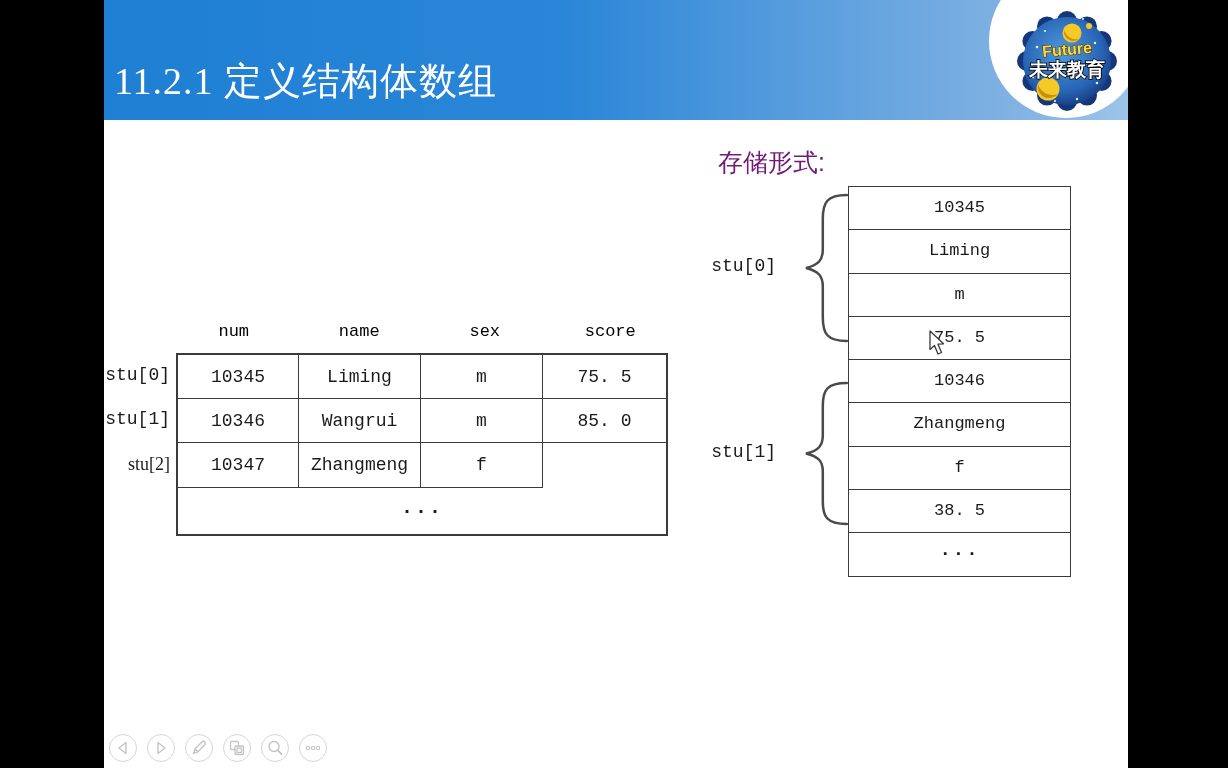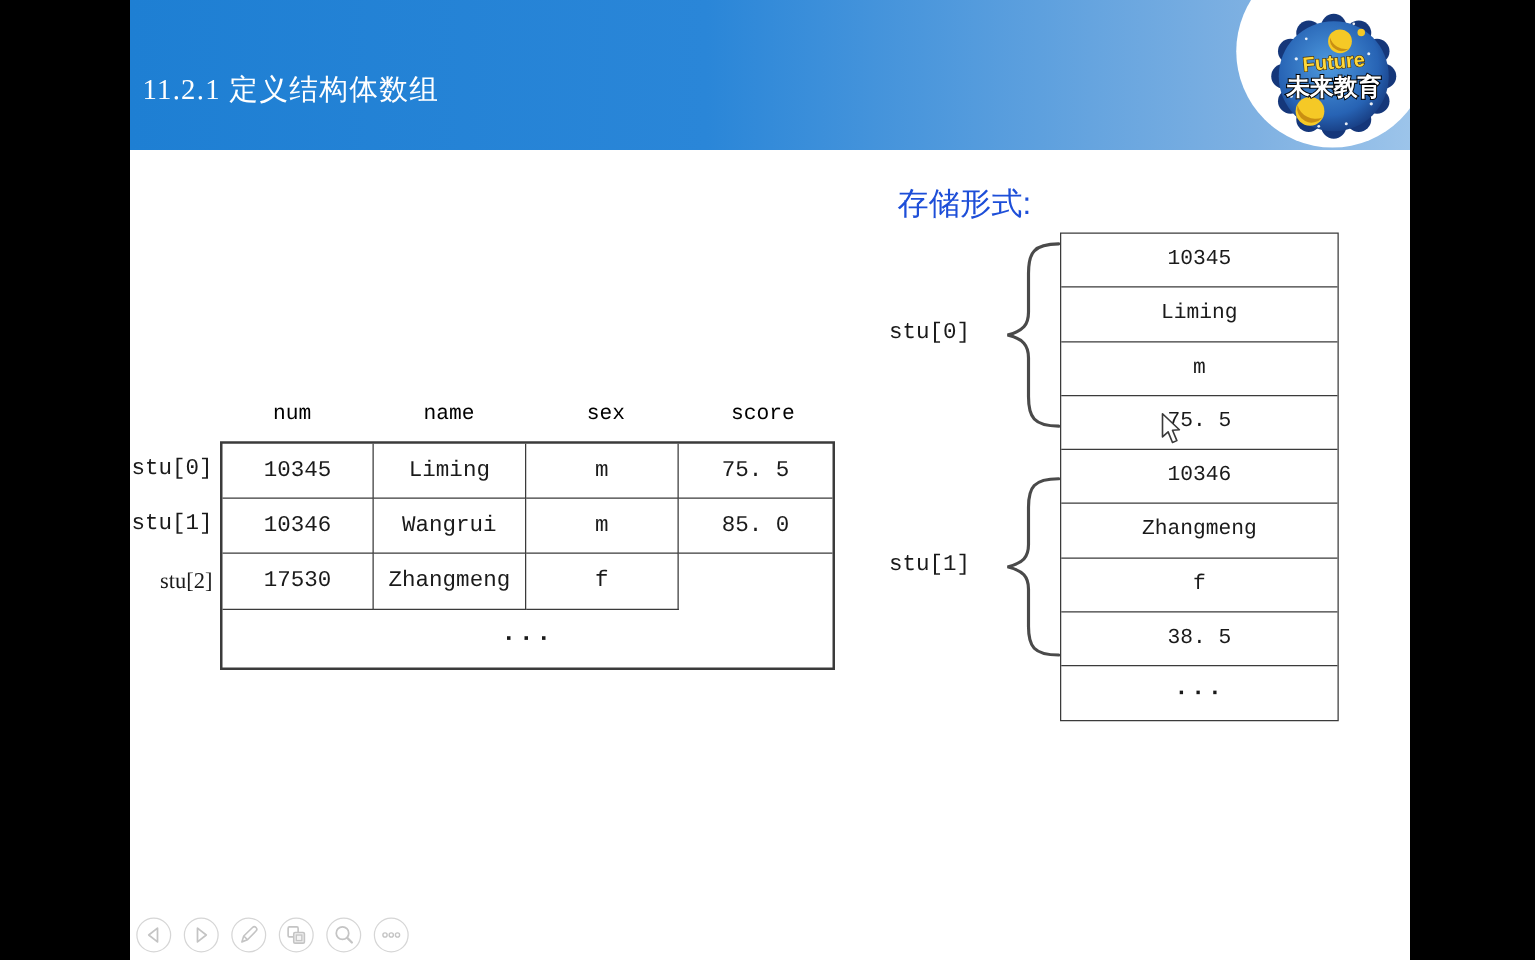--- a/index.html
+++ b/index.html
@@ -6,37 +6,37 @@
   .stage{position:relative;width:1228px;height:768px;background:#ffffff;overflow:hidden;
          font-family:"Liberation Mono","DejaVu Sans Mono",monospace;}
   .sidebar{position:absolute;top:0;height:768px;background:#000;z-index:5;}
   .sidebar.left{left:0;width:104px;}
   .sidebar.right{left:1128px;width:100px;}
   .header{position:absolute;left:104px;top:0;width:1024px;height:120px;z-index:0;
           background:linear-gradient(90deg,#1e7fd3 0%,#2a86d8 45%,#7fb1e2 88%,#9cc4ea 100%);}
   .logo-circle{position:absolute;left:989px;top:-36px;width:154px;height:154px;border-radius:50%;
                background:#ffffff;z-index:1;}
   .logo-svg{position:absolute;left:1014px;top:8px;width:106px;height:106px;z-index:2;}
-  .slide-title{position:absolute;left:114px;top:56px;z-index:3;color:#ffffff;font-size:23px;
+  .slide-title{position:absolute;left:114px;top:56px;z-index:3;color:#ffffff;font-size:38px;
                letter-spacing:1px;font-family:"Liberation Serif","DejaVu Serif",serif;white-space:nowrap;}
   
   .col-headers{position:absolute;left:176px;top:322px;width:492px;display:flex;font-size:17px;gap:10px;}
   .col-headers .ch{text-align:center;}
   .ch.c0{width:123px}.ch.c1{width:123px}.ch.c2{width:123px}.ch.c3{width:123px}
   .row-label{position:absolute;left:98px;width:72px;text-align:right;font-size:18px;color:#1a1a1a;}
   .atable{position:absolute;left:176px;top:353px;border:2px solid #3b3b3b;display:grid;
           grid-template-columns:121px 122px 122px 123px;grid-template-rows:44px 44px 45px 46px;
           background:#fff;}
   .atable .cell{border-right:1.5px solid #3b3b3b;border-bottom:1.5px solid #3b3b3b;
           display:flex;align-items:center;justify-content:center;font-size:18px;color:#1a1a1a;}
   .atable .cell.last-col{border-right:none;}
   .atable .cell.ellipsis{grid-column:1 / -1;border-right:none;border-bottom:none;
           font-size:20px;font-weight:bold;letter-spacing:2px;}
   
-  .storage-heading{position:absolute;left:718px;top:146px;font-size:25px;color:#1d4ed8;
+  .storage-heading{position:absolute;left:718px;top:146px;font-size:25px;color:#701a75;
           font-family:Liberation Sans, sans-serif;white-space:nowrap;}
   .mcol{position:absolute;left:848px;top:186px;width:221px;border:1.5px solid #3b3b3b;background:#fff;}
   .mcell{height:42.3px;line-height:42.3px;border-bottom:1.5px solid #3b3b3b;text-align:center;
          font-size:17px;color:#1a1a1a;}
   .mcell:last-child{border-bottom:none;}
   .mcell.ellipsis{font-size:19px;font-weight:bold;letter-spacing:2px;}
   .brace{position:absolute;left:785px;width:63px;}
   .brace.b0{top:192px;height:152px;}
   .brace.b1{top:380px;height:147px;}
   .group-label{position:absolute;left:700px;width:76px;text-align:right;font-size:18px;color:#1a1a1a;}
@@ -115,21 +115,21 @@
 
   <div class="atable">
     <div class="cell">10345</div>
     <div class="cell">Liming</div>
     <div class="cell">m</div>
     <div class="cell last-col">75. 5</div>
     <div class="cell">10346</div>
     <div class="cell">Wangrui</div>
     <div class="cell">m</div>
     <div class="cell last-col">85. 0</div>
-    <div class="cell">17530</div>
+    <div class="cell">10347</div>
     <div class="cell">Zhangmeng</div>
     <div class="cell">f</div>
     <div class="cell ellipsis">···</div>
   </div>
 
   <div class="storage-heading">存储形式:</div>
 
   <div class="mcol">
     <div class="mcell">10345</div>
     <div class="mcell">Liming</div>

